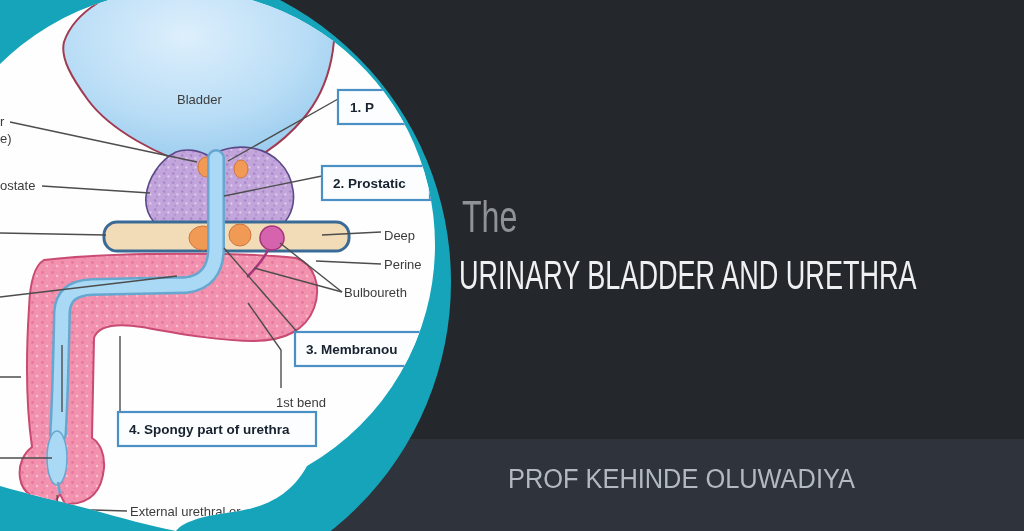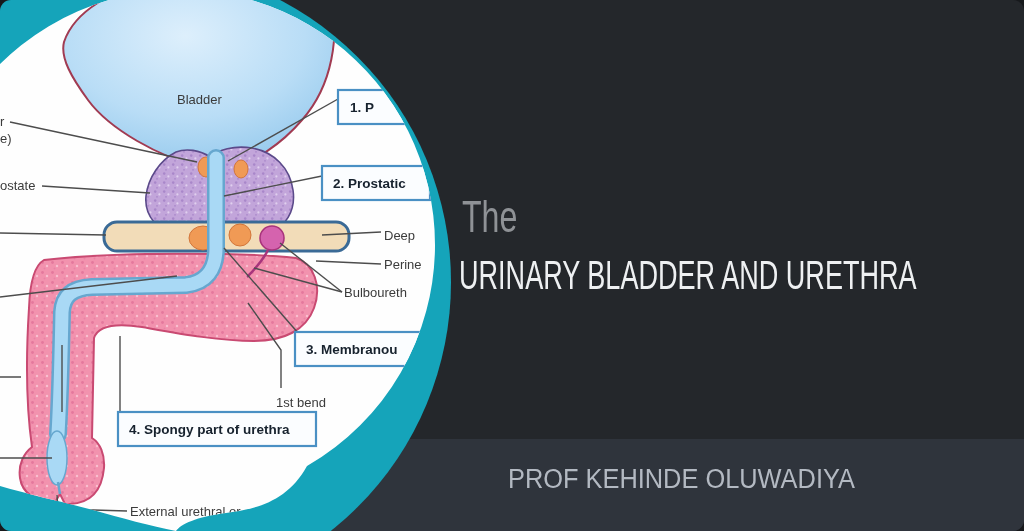--- a/index.html
+++ b/index.html
@@ -1,20 +1,19 @@
 <!DOCTYPE html>
 <html style="--accent-teal: #15a4ba; --page-bg: #24272b; --band-bg: #2f343c; --title-color: #eef0f2; --pretitle-color: #8f9296; --footer-color: #b3b9c2; --bladder-blue: #a6d4f2; --prostate-purple: #c2a5da; --spongy-pink: #f292ae; --membrane-tan: #f2dcb8; --sphincter-orange: #f09a55; --gland-magenta: #d563ae; --urethra-blue: #a9d9f5; --outline-red: #c94a72; --callout-border: #4a90c4; --label-color: #3b3b3b;"><head>
 <meta charset="utf-8">
 <style>
   html,body{margin:0;padding:0;background:#17191c;}
   .stage{
     position:relative;width:1024px;height:531px;overflow:hidden;
     background:var(--page-bg,#24272b);
     font-family:"Liberation Sans", sans-serif;
-    border-radius:11px;
   }
   .band{position:absolute;left:0;top:439px;width:1024px;height:92px;background:var(--band-bg,#2f343c);}
   svg.art{position:absolute;left:0;top:0;display:block;}
   .pre-title{
     position:absolute;left:462px;top:193px;font-size:44px;line-height:1.1;
     color:var(--pretitle-color,#8f9296);transform:scaleX(.73);transform-origin:left top;white-space:nowrap;
   }
   .main-title{
     position:absolute;left:459px;top:253px;font-size:41px;line-height:1.1;
     color:var(--title-color,#eef0f2);transform:scaleX(.66);transform-origin:left top;white-space:nowrap;

